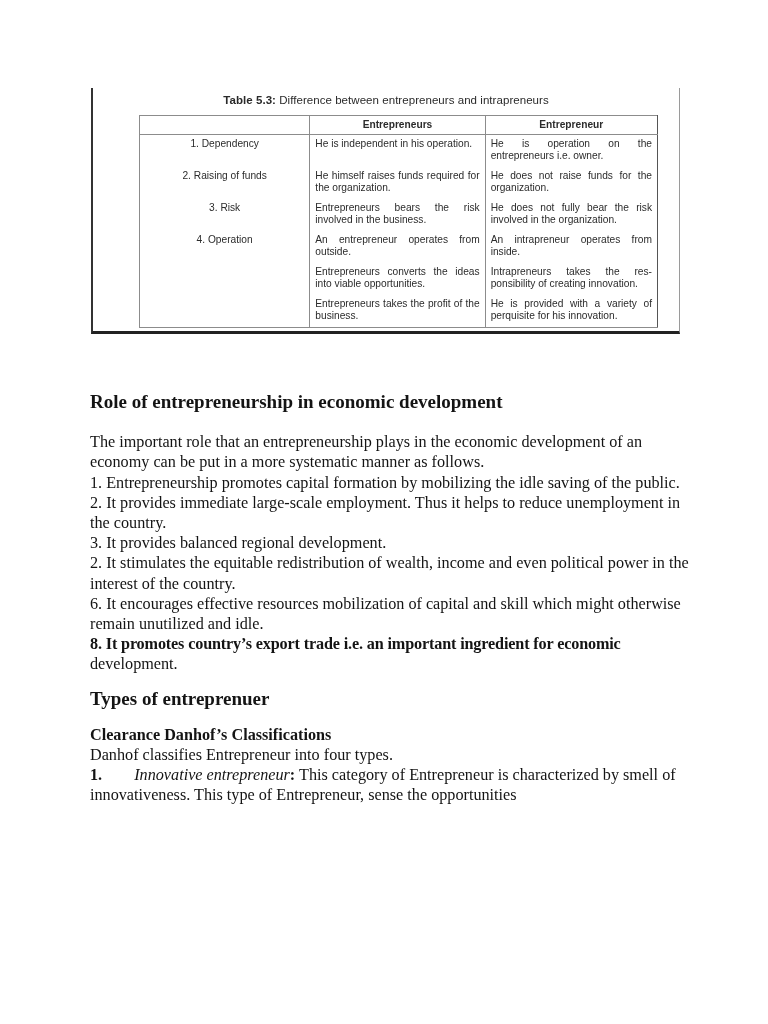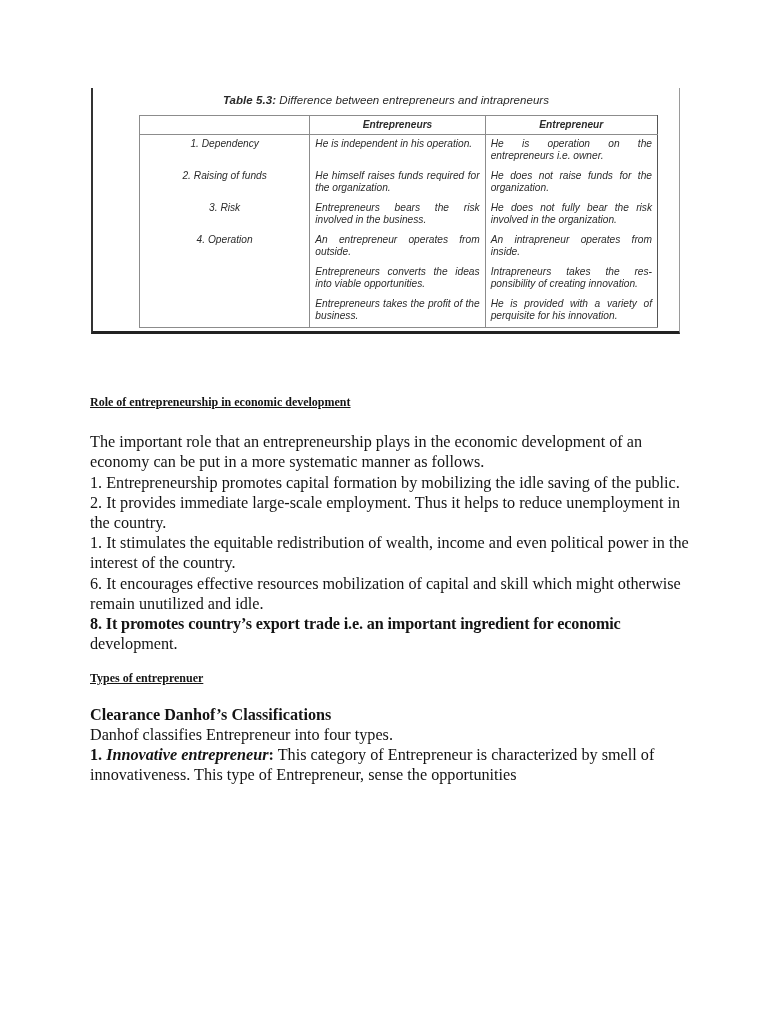--- a/index.html
+++ b/index.html
@@ -18,21 +18,20 @@
     .figure {
       position: absolute;
       left: 91px;
       top: 88px;
       width: 589px;
       height: 246px;
       border-left: 2px solid #333333;
       border-right: 1px solid #9a9a9a;
       border-bottom: 3px solid #222222;
       box-sizing: border-box;
-      font-style: italic;
     }
     .figure-caption {
       position: absolute;
       left: 0;
       right: 0;
       top: 6px;
       text-align: center;
       font-family: "Liberation Sans", sans-serif;
       font-size: 11.5px;
       color: #2a2a2a;
@@ -80,27 +79,26 @@
       top: 392px;
       width: 600px;
       font-family: "Liberation Serif", serif;
       font-size: 16.2px;
       line-height: 20.2px;
       color: #141414;
     }
     .doc p { margin: 0; }
     .section-heading {
       font-weight: bold;
-      text-decoration: underline;
-      font-size: 12px;
+      font-size: 19px;
     }
     .h1 { margin-bottom: 20px !important; }
     .gap { height: 20px; }
     .bold { font-weight: bold; }
-    .bolditalic { font-weight: bold; font-style: italic; }
+    .bolditalic { font-weight: normal; font-style: italic; margin-left: 28px; }
     .item8-first { font-weight: bold; letter-spacing: -0.15px; }
     .sub-heading { font-weight: bold; }
   </style>
 </head>
 <body>
 
 <div class="figure">
   <div class="figure-caption"><b>Table 5.3:</b><span> Difference between entrepreneurs and intrapreneurs</span></div>
 
   <table class="comp">
@@ -145,21 +143,22 @@
     </tbody>
   </table>
 </div>
 
 <div class="doc">
   <p class="section-heading h1">Role of entrepreneurship in economic development</p>
 
   <p>The important role that an entrepreneurship plays in the economic development of an economy can be put in a more systematic manner as follows.</p>
   <p>1. Entrepreneurship promotes capital formation by mobilizing the idle saving of the public.</p>
   <p>2. It provides immediate large-scale employment. Thus it helps to reduce unemployment in the country.</p>
-  <p>1. It stimulates the equitable redistribution of wealth, income and even political power in the interest of the country.</p>
+  <p>3. It provides balanced regional development.</p>
+  <p>2. It stimulates the equitable redistribution of wealth, income and even political power in the interest of the country.</p>
   <p>6. It encourages effective resources mobilization of capital and skill which might otherwise remain unutilized and idle.</p>
   <p><span class="item8-first">8. It promotes country’s export trade i.e. an important ingredient for economic</span><br><span>development.</span></p>
 
   <div class="gap" style="height:14px"></div>
   <p class="section-heading">Types of entreprenuer</p>
   <div class="gap" style="height:16px"></div>
 
   <p class="sub-heading">Clearance Danhof’s Classifications</p>
   <p>Danhof classifies Entrepreneur into four types.</p>
   <p><span class="bold">1.</span> <span class="bolditalic">Innovative entrepreneur</span><span class="bold">:</span><span> This category of Entrepreneur is characterized by smell of innovativeness. This type of Entrepreneur, sense the opportunities</span></p>

